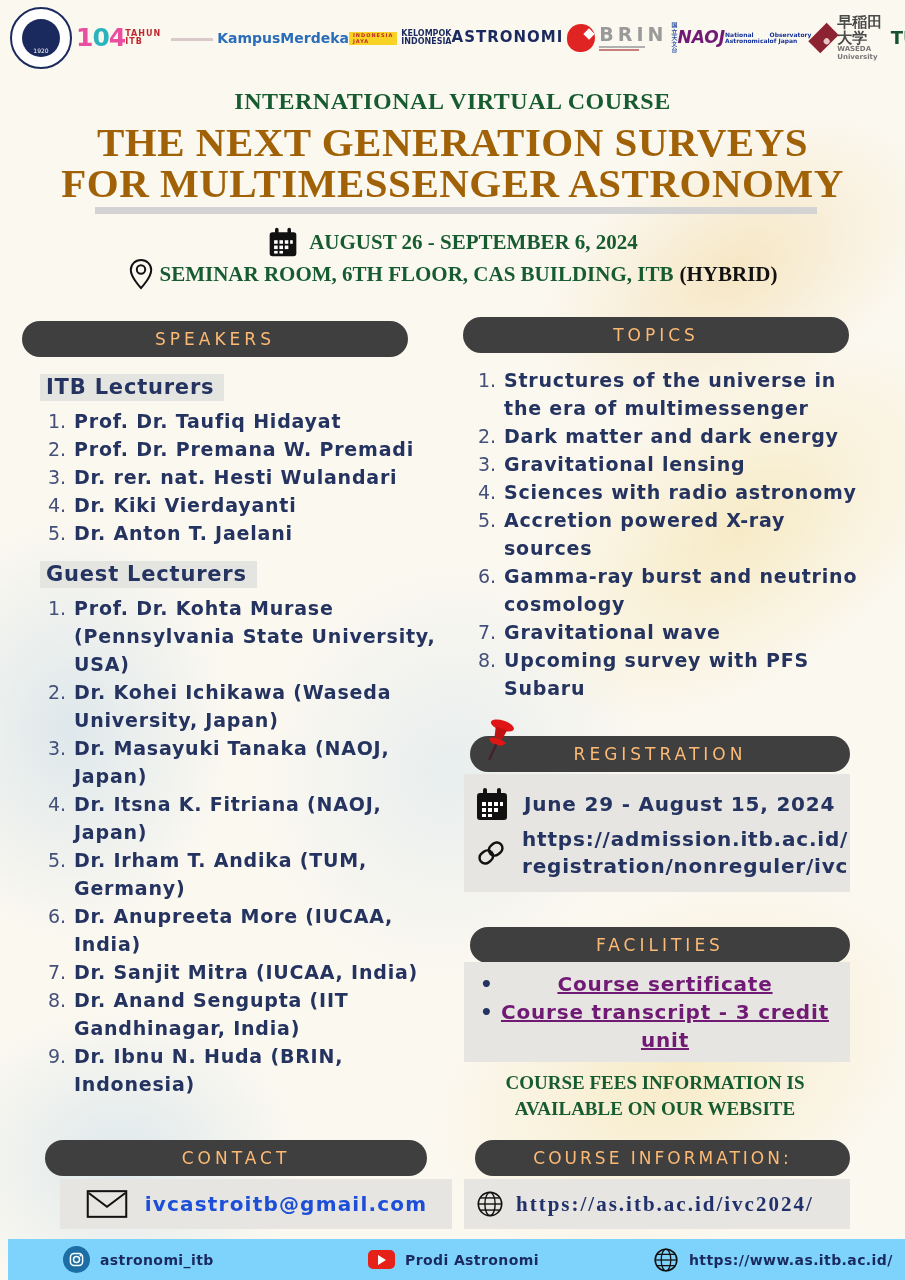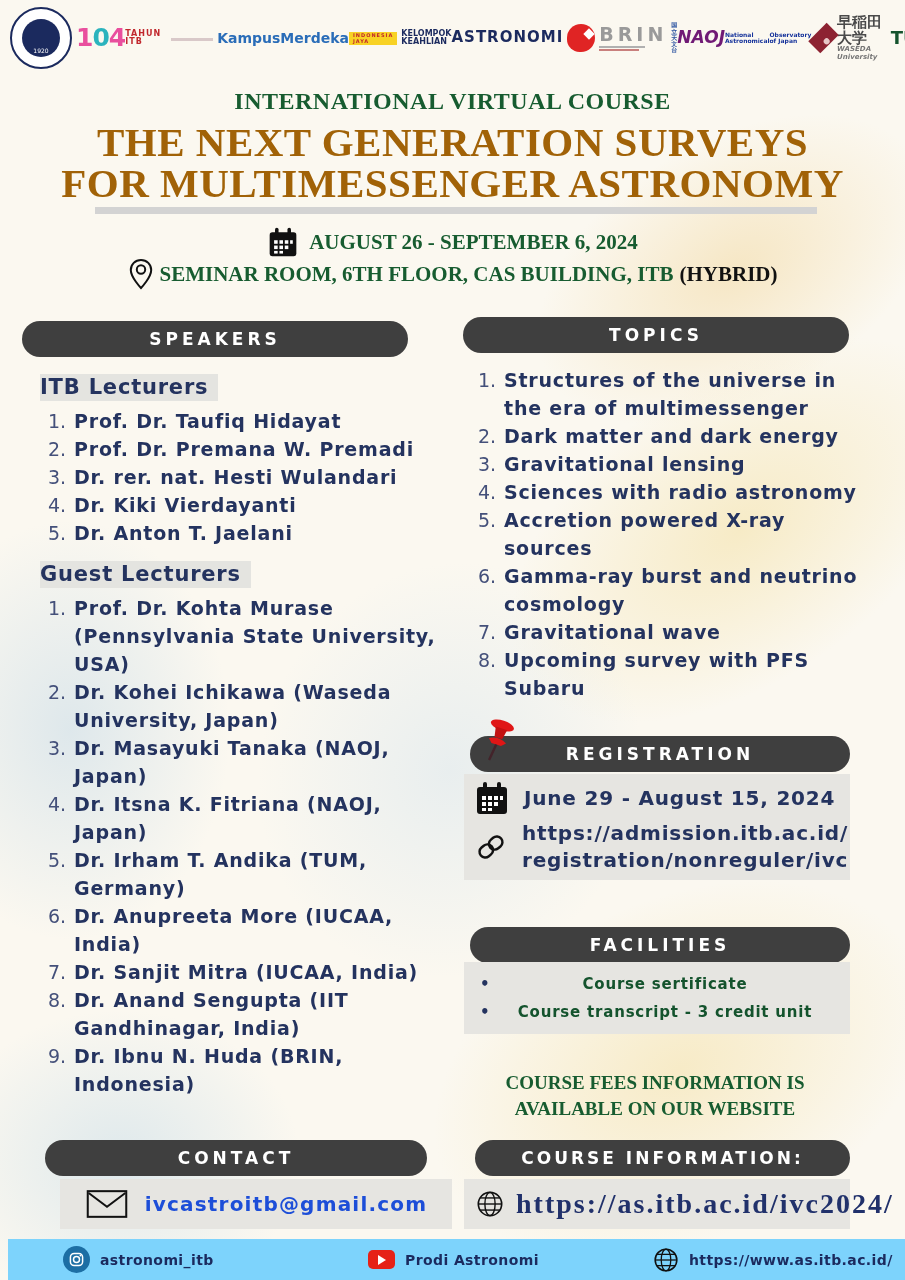--- a/index.html
+++ b/index.html
@@ -34,67 +34,67 @@
   .brin-sub{width:46px;height:2px;background:#b0b0b0;margin-top:2px;}
   .brin-sub2{width:40px;height:2px;background:#c9807d;margin-top:1px;}
   .naoj-jp{color:#2a52a0;font-size:6px;font-weight:700;}
   .naoj-name{color:#701a75;font-weight:900;font-size:17px;font-style:italic;position:relative;}
   .naoj-name i{position:absolute;right:-4px;top:-2px;width:14px;height:14px;border-radius:50%;background:radial-gradient(circle at 35% 35%,#bfe8fb,#35a8e0);z-index:-1;}
   .naoj-sub{color:#16339b;font-size:6px;font-weight:700;}
   .waseda{flex-direction:row !important;gap:5px;}
   .waseda-d{width:26px;height:26px;background:#8d2332;transform:rotate(45deg);position:relative;}
   .waseda-d::after{content:"";position:absolute;left:10px;top:10px;width:6px;height:6px;border-radius:50%;background:#e8c8c8;}
   .waseda-jp{color:#4a4a4a;font-weight:700;font-size:15px;}
-  .waseda-sub{color:#777;font-size:7px;font-weight:700;font-style:italic;}
+  .waseda-sub{color:#777;font-size:7px;font-weight:700;}
   .tum-name{color:#14532d;font-weight:900;font-size:18px;letter-spacing:0;}
   .tum-sub{color:#3070b3;font-size:6px;font-weight:700;text-align:left;}
   .obs{width:54px;height:54px;border-radius:50%;background:#1f9ad6;border:2px solid #fff;box-shadow:0 0 0 1px #1f9ad6;display:flex;align-items:center;justify-content:center;position:relative;}
   .obs::before{content:"";width:24px;height:18px;background:#fff;border-radius:11px 11px 2px 2px;}
   .penn{width:54px;height:54px;border-radius:50%;background:#14284b;display:flex;align-items:center;justify-content:center;}
   .penn::before{content:"";width:40px;height:40px;border-radius:50%;border:1px solid rgba(255,255,255,.7);display:block;background:radial-gradient(circle at 50% 45%,rgba(255,255,255,.55) 0 6px,transparent 7px);}
   .iucaa{align-items:center;}
   .iucaa-sq{width:40px;height:40px;background:#000;display:flex;align-items:center;justify-content:center;}
   .iucaa-name{color:#333;font-weight:700;font-size:8px;letter-spacing:2px;margin-top:1px;}
   .emblem{width:50px;height:50px;border-radius:50%;background:#fff;border:2px solid #3a7dbd;display:flex;align-items:center;justify-content:center;color:#3a7dbd;font-size:22px;}
 
   
   .eyebrow{position:absolute;left:0;top:88px;width:905px;text-align:center;font-family:"Liberation Serif","DejaVu Serif",serif;font-weight:700;font-size:24px;color:#175c30;letter-spacing:.5px;}
   .title{position:absolute;left:0;top:122px;width:905px;text-align:center;font-family:"Liberation Serif","DejaVu Serif",serif;font-weight:700;font-size:41px;line-height:41px;color:#a16207;letter-spacing:.5px;}
   .title-underline{position:absolute;left:95px;top:207px;width:722px;height:7px;background:#d3d3d3;}
   .date-row{position:absolute;left:0;top:226px;width:905px;display:flex;align-items:center;justify-content:center;gap:10px;font-family:"Liberation Serif","DejaVu Serif",serif;font-weight:700;font-size:21px;color:#175c30;}
   .loc-row{position:absolute;left:0;top:258px;width:905px;display:flex;align-items:center;justify-content:center;gap:6px;font-family:"Liberation Serif","DejaVu Serif",serif;font-weight:700;font-size:21px;color:#175c30;}
   .loc-row .hybrid{color:#111;}
 
   
-  .pill{position:absolute;background:#3f3f3f;color:#ffffff;border-radius:22px;text-align:center;font-weight:700;font-size:17px;letter-spacing:4px;padding:8px 0;}
-  .chip{display:inline-block;background:#e4e4e0;color:#24335f;font-weight:800;font-size:21px;letter-spacing:.8px;padding:1px 10px 2px 0;}
+  .pill{position:absolute;background:#3f3f3f;color:#fdba74;border-radius:22px;text-align:center;font-weight:400;font-size:17px;letter-spacing:4px;padding:8px 0;}
+  .chip{display:inline-block;background:#e4e4e0;color:#24335f;font-weight:800;font-size:21px;letter-spacing:.8px;padding:1px 10px 2px 6px;}
 
   
   .speakers-block{position:absolute;left:40px;top:374px;width:420px;}
   .topics-block{position:absolute;left:470px;top:360px;width:392px;}
   ol.plist{list-style:none;counter-reset:n;margin:6px 0 0 0;padding:0;}
   ol.plist li{counter-increment:n;position:relative;padding-left:34px;font-weight:700;font-size:19px;line-height:28px;letter-spacing:.8px;color:#24335f;}
   ol.plist li::before{content:counter(n) ".";position:absolute;left:8px;font-weight:400;color:#44507a;letter-spacing:0;}
   .speakers-block .g2{margin-top:14px;}
 
   
   .graybox{position:absolute;background:#e6e5e1;}
-  .reg-box{left:464px;top:774px;width:386px;padding:6px 10px;box-sizing:border-box;}
+  .reg-box{left:464px;top:774px;width:386px;padding:12px 10px;box-sizing:border-box;text-align:center;}
   .reg-row{display:flex;align-items:center;gap:14px;font-weight:700;font-size:20px;letter-spacing:.8px;color:#24335f;}
   .reg-row + .reg-row{margin-top:4px;}
   .reg-url{line-height:27px;}
   .fac-box{left:464px;top:962px;width:386px;padding:8px 6px;box-sizing:border-box;}
   ul.fac{list-style:none;margin:0;padding:0;}
-  ul.fac li{position:relative;text-align:center;font-weight:700;font-size:15px;line-height:28px;letter-spacing:.8px;color:#14532d;padding:0 10px 0 26px;}
+  ul.fac li{position:relative;text-align:center;font-weight:700;font-size:20px;line-height:28px;letter-spacing:.8px;color:#701a75;padding:0 10px 0 26px;text-decoration:underline;}
   ul.fac li::before{content:"•";position:absolute;left:10px;color:#24335f;}
   .fees{position:absolute;left:455px;top:1070px;width:400px;text-align:center;font-family:"Liberation Serif","DejaVu Serif",serif;font-weight:700;font-size:19px;line-height:26px;color:#175c30;}
   .contact-box{left:60px;top:1179px;width:392px;height:50px;display:flex;align-items:center;justify-content:center;gap:16px;}
   .email{font-weight:700;font-size:20px;letter-spacing:1.2px;color:#1d4ed8;text-align:center;}
   .ci-box{left:464px;top:1179px;width:386px;height:50px;display:flex;align-items:center;gap:12px;padding-left:12px;box-sizing:border-box;}
-  .ci-url{font-family:"Liberation Serif","DejaVu Serif",serif;font-weight:700;font-size:28px;letter-spacing:2px;color:#21316b;}
+  .ci-url{font-family:"Liberation Serif","DejaVu Serif",serif;font-weight:700;font-size:21px;letter-spacing:2px;color:#21316b;}
 
   .pushpin{position:absolute;left:476px;top:716px;z-index:3;}
 
   
   .footer{position:absolute;left:8px;bottom:0;width:905px;height:41px;background:#7dd3fc;}
   .f-item{position:absolute;top:0;height:41px;display:flex;align-items:center;gap:10px;font-weight:700;font-size:14px;letter-spacing:.4px;color:#1b2a5e;}
   .f1{left:55px;} .f2{left:360px;} .f3{left:645px;}
   .ig{width:27px;height:27px;border-radius:50%;background:#1c6ea4;display:flex;align-items:center;justify-content:center;}
   .yt{width:27px;height:19px;border-radius:5px;background:#e62117;display:flex;align-items:center;justify-content:center;}
   .yt::before{content:"";border-left:8px solid #fff;border-top:5px solid transparent;border-bottom:5px solid transparent;}
@@ -123,21 +123,21 @@
       <div class="n104"><span class="p">1</span><span class="t">0</span><span class="p">4</span></div>
       <div class="tahun">TAHUN ITB</div>
       <div class="tahun-bar"></div>
     </div>
     <div class="logo">
       <div class="km">Kampus</div>
       <div class="km">Merdeka</div>
       <div class="km-ribbon">INDONESIA JAYA</div>
     </div>
     <div class="logo">
-      <div class="kk1">KELOMPOK KEAHLIAN</div>
+      <div class="kk1">KELOMPOK INDONESIA</div>
       <div class="kk2">ASTRONOMI</div>
     </div>
     <div class="logo">
       <div class="brin-row">
         <div class="brin-blob"></div>
         <div>
           <div class="brin-name">BRIN</div>
           <div class="brin-sub"></div>
           <div class="brin-sub2"></div>
         </div>

